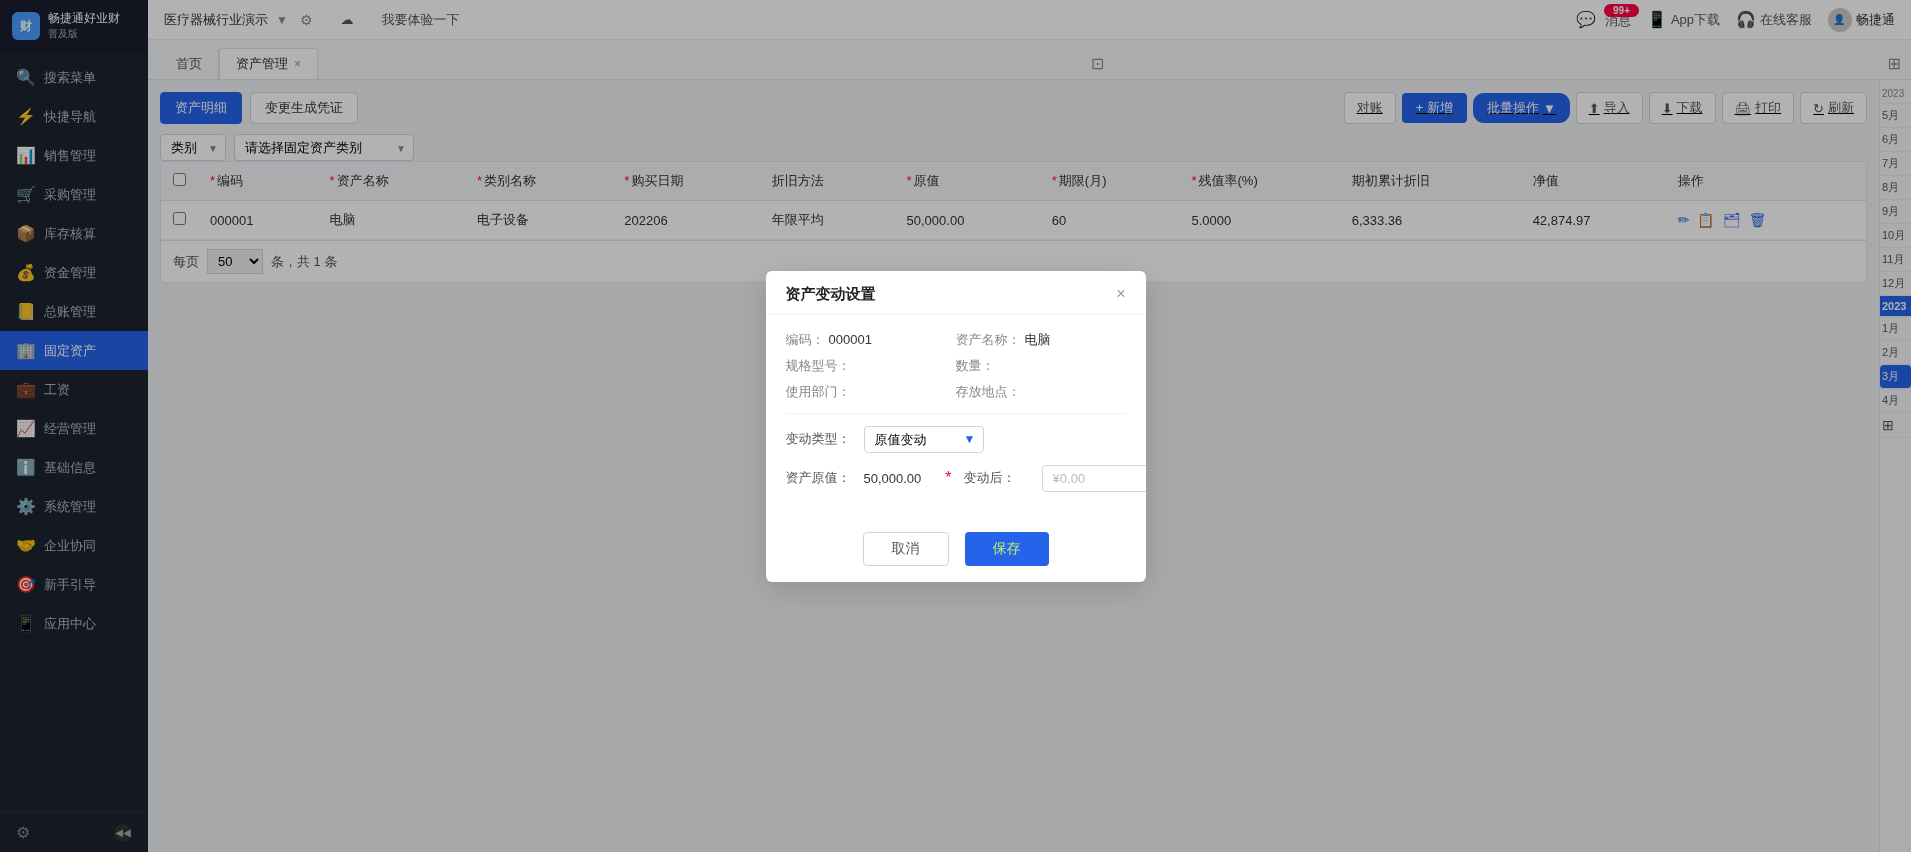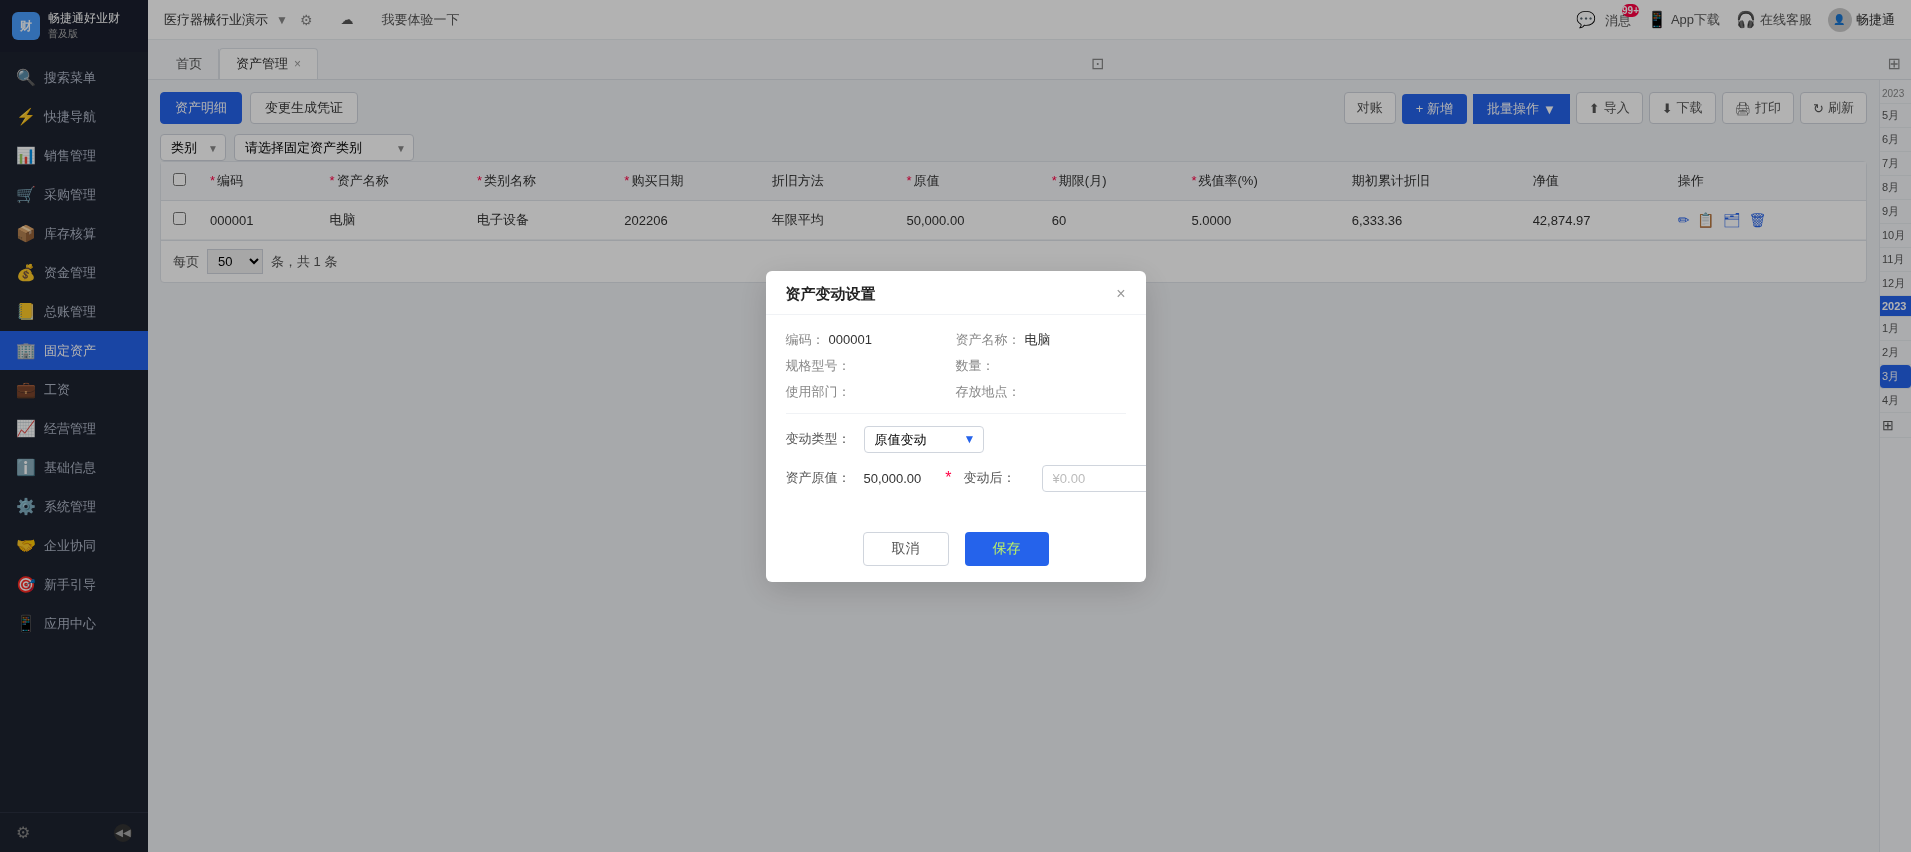--- a/index.html
+++ b/index.html
@@ -69,21 +69,21 @@
     .topbar-left { display: flex; align-items: center; gap: 8px; }
     .topbar-company { font-size: 13px; color: #333; }
     .topbar-dropdown { font-size: 12px; color: #888; cursor: pointer; }
     .topbar-gear { font-size: 14px; color: #888; cursor: pointer; margin-left: 4px; }
     .topbar-feedback { display: flex; align-items: center; gap: 4px; font-size: 13px; color: #555; margin-left: 20px; }
     .topbar-right { display: flex; align-items: center; gap: 16px; }
     .topbar-badge-wrap { position: relative; cursor: pointer; }
     .topbar-badge {
       position: absolute; top: -6px; right: -8px;
       background: #f04; color: #fff; border-radius: 8px;
-      font-size: 10px; padding: 1px 0; font-weight: bold;
+      font-size: 10px; padding: 1px 9px; font-weight: bold;
     }
     .topbar-icon { font-size: 16px; color: #555; }
     .topbar-action { display: flex; align-items: center; gap: 4px; font-size: 13px; color: #555; cursor: pointer; }
     .topbar-avatar { width: 24px; height: 24px; border-radius: 50%; background: #ccc; display: flex; align-items: center; justify-content: center; font-size: 10px; }
     .topbar-username { font-size: 13px; color: #333; }
 
     
     .tabbar {
       height: 40px; background: #f5f7fa;
       display: flex; align-items: flex-end;
@@ -115,28 +115,28 @@
       display: flex; align-items: center; gap: 8px;
       margin-bottom: 10px; flex-wrap: wrap;
     }
     .toolbar-left { display: flex; align-items: flex-end; gap: 8px; flex: 1; }
     .btn-tab {
       padding: 6px 14px; font-size: 13px; border: 1px solid #d0d5dd;
       border-radius: 4px; cursor: pointer; background: #fff; color: #333;
       display: flex; align-items: center; gap: 4px;
     }
     .btn-tab.active { background: #2563eb; color: #fff; border-color: #2563eb; }
-    .toolbar-right { display: flex; align-items: flex-end; gap: 6px; }
+    .toolbar-right { display: flex; align-items: center; gap: 6px; text-decoration: underline; }
     .btn-primary {
       background: #2563eb; color: #fff; border: none;
       padding: 6px 14px; border-radius: 4px; font-size: 13px; cursor: pointer;
     }
     .btn-batch {
       background: #2563eb; color: #fff; border: none;
-      padding: 6px 14px; border-radius: 0; font-size: 13px; cursor: pointer;
+      padding: 6px 14px; border-radius: 11px; font-size: 13px; cursor: pointer;
       display: flex; align-items: center; gap: 4px;
     }
     .btn-outline {
       background: #fff; color: #555; border: 1px solid #d0d5dd;
       padding: 6px 12px; border-radius: 4px; font-size: 13px; cursor: pointer;
       display: flex; align-items: center; gap: 4px;
     }
 
     
     .filter-row {

